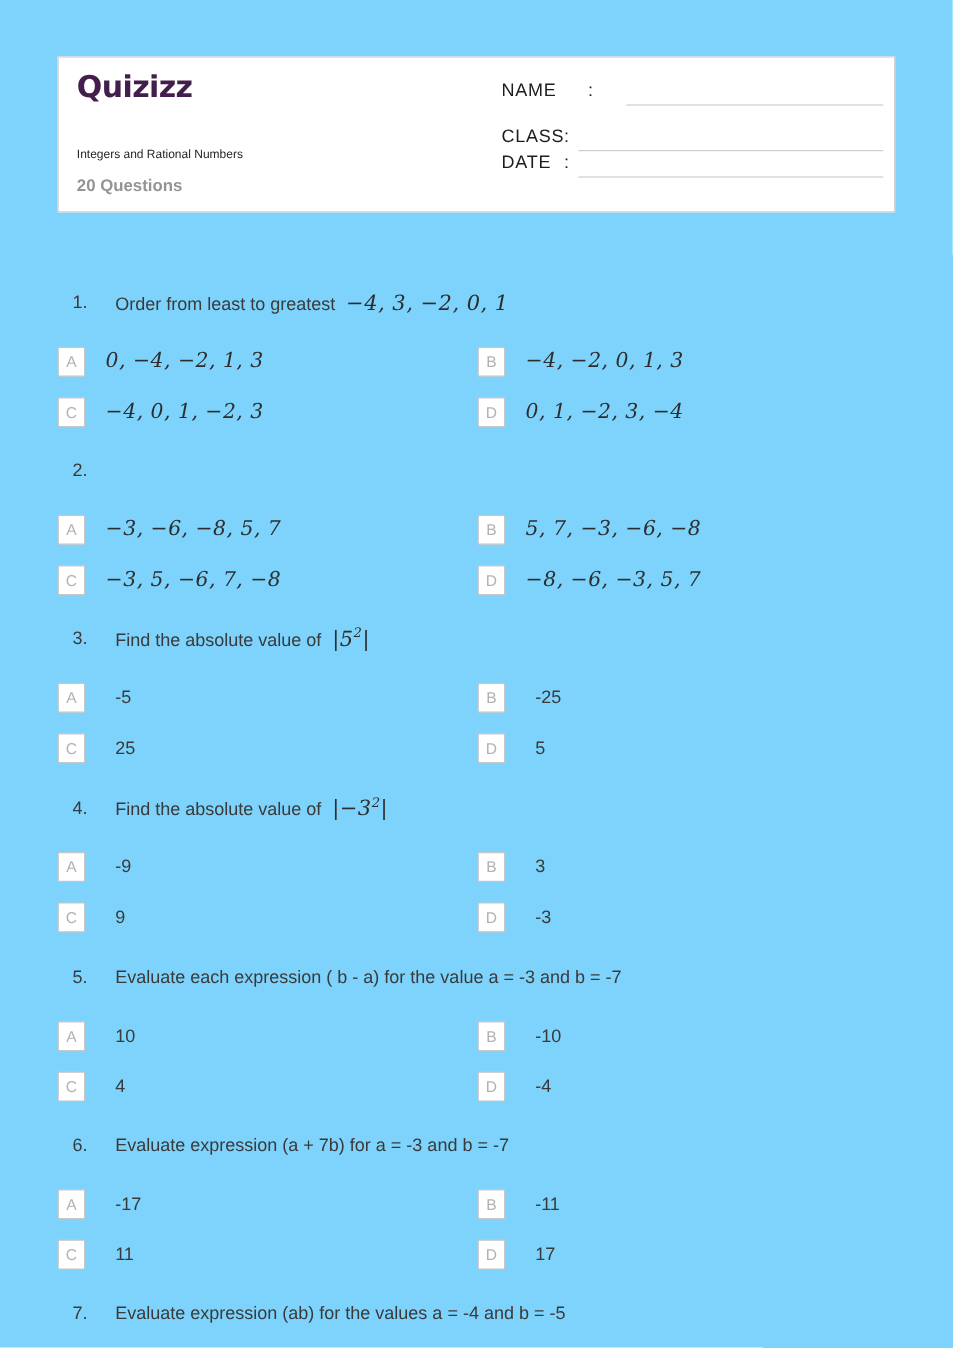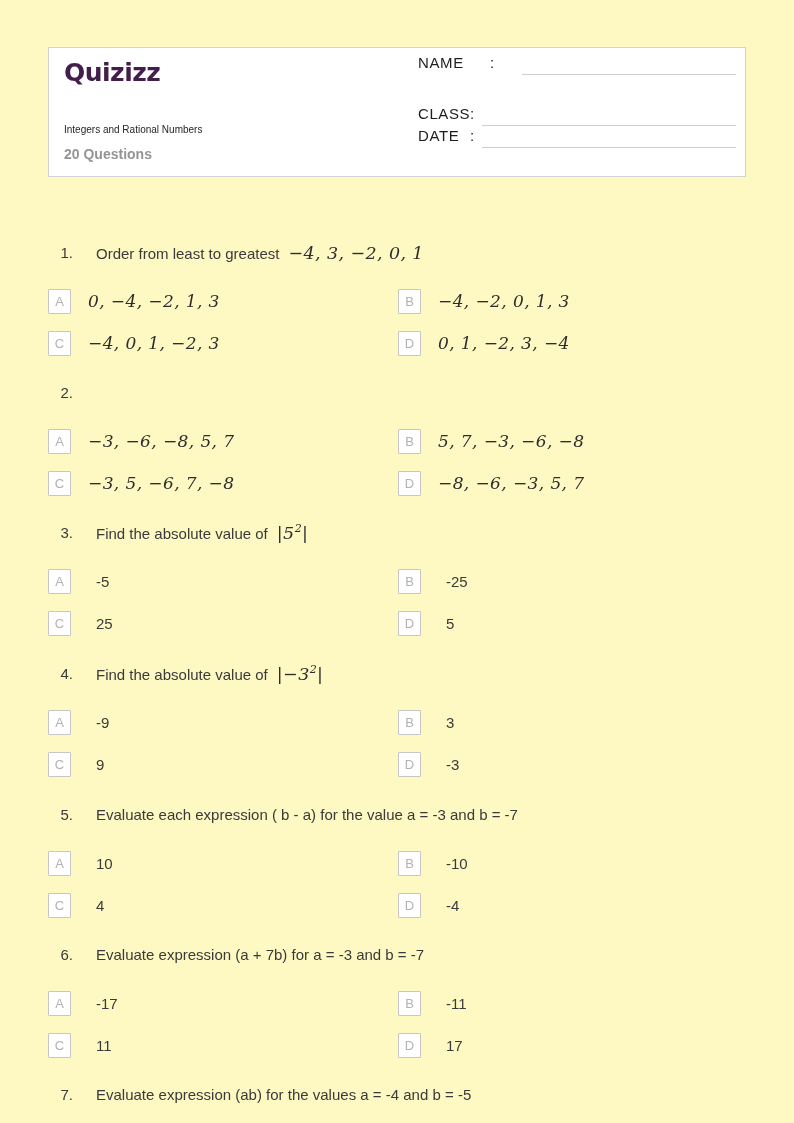--- a/index.html
+++ b/index.html
@@ -1,39 +1,39 @@
 <!DOCTYPE html>
 <html><head>
 <meta charset="utf-8">
 <style>
   * { margin:0; padding:0; box-sizing:border-box; }
   html,body { background:#fff; }
   .page {
-    position:relative; width:794px; height:1123px; background:#fef9c3;
+    position:relative; width:794px; height:1123px; background:#7dd3fc;
     font-family:"Liberation Sans", sans-serif; overflow:hidden;
   }
 
   
   .header-box {
     position:absolute; left:48px; top:47px; width:698px; height:130px;
     border:1px solid #d2d2d2; background:#fff;
   }
   .logo {
     position:absolute; left:15px; top:10px;
     font-family:"DejaVu Sans", sans-serif; font-weight:800;
     font-size:25px; letter-spacing:-0.5px; color:#431d4b;
   }
   .hd-title { position:absolute; left:15px; top:76px; font-size:10px; color:#262626; }
   .hd-sub   { position:absolute; left:15px; top:98px; font-size:14px; color:#949494;font-weight:bold; }
 
   .field-row {
     position:absolute; left:369px; width:318px; height:26px;
     display:flex; align-items:flex-start;
   }
-  .field-row.f0 { top:6px;gap:20px; }
+  .field-row.f0 { top:19px;gap:20px; }
   .field-row.f1 { top:57px; }
   .field-row.f2 { top:79px; }
   .flabel { display:inline-block; width:52px; font-size:15px; letter-spacing:0.6px; color:#1d1d1d; }
   .fcolon { font-size:15px; color:#1d1d1d; }
   .fline  { flex:1; height:21px; border-bottom:1px solid #cdcdcd; margin-left:8px; }
 
   
   .qblock { position:absolute; left:0; width:794px; height:140px; }
   .qb0 { top:242px; } .qb1 { top:382px; } .qb2 { top:522px; }
   .qb3 { top:663px; } .qb4 { top:804px; } .qb5 { top:944px; } .qb6 { top:1084px; }

